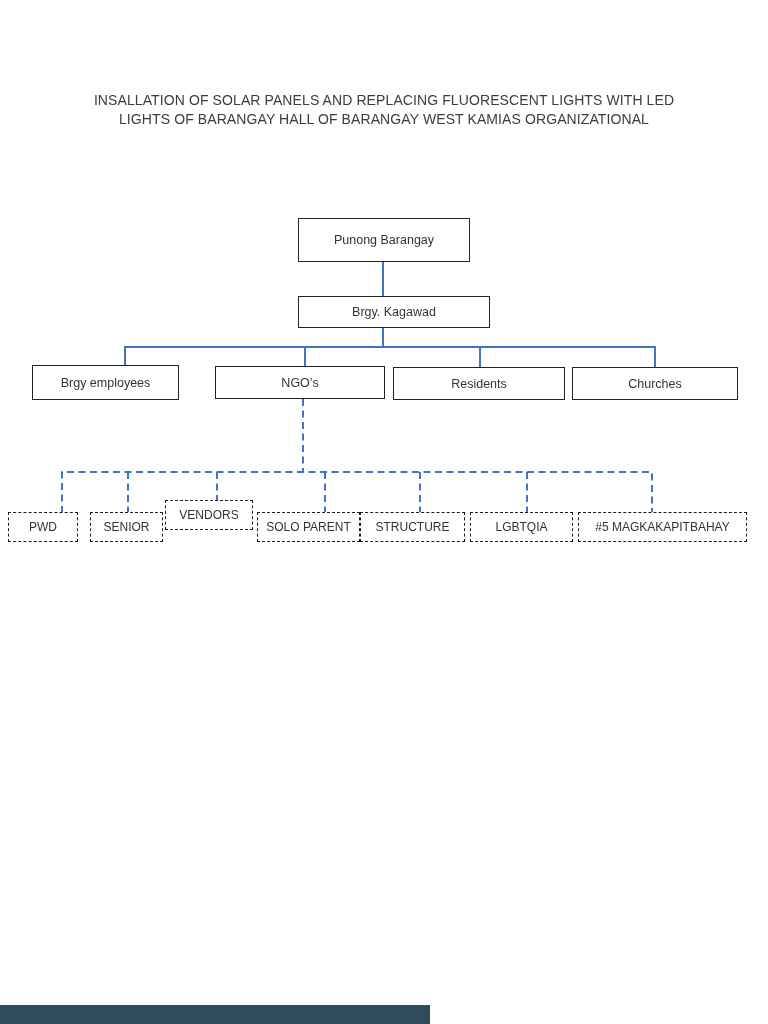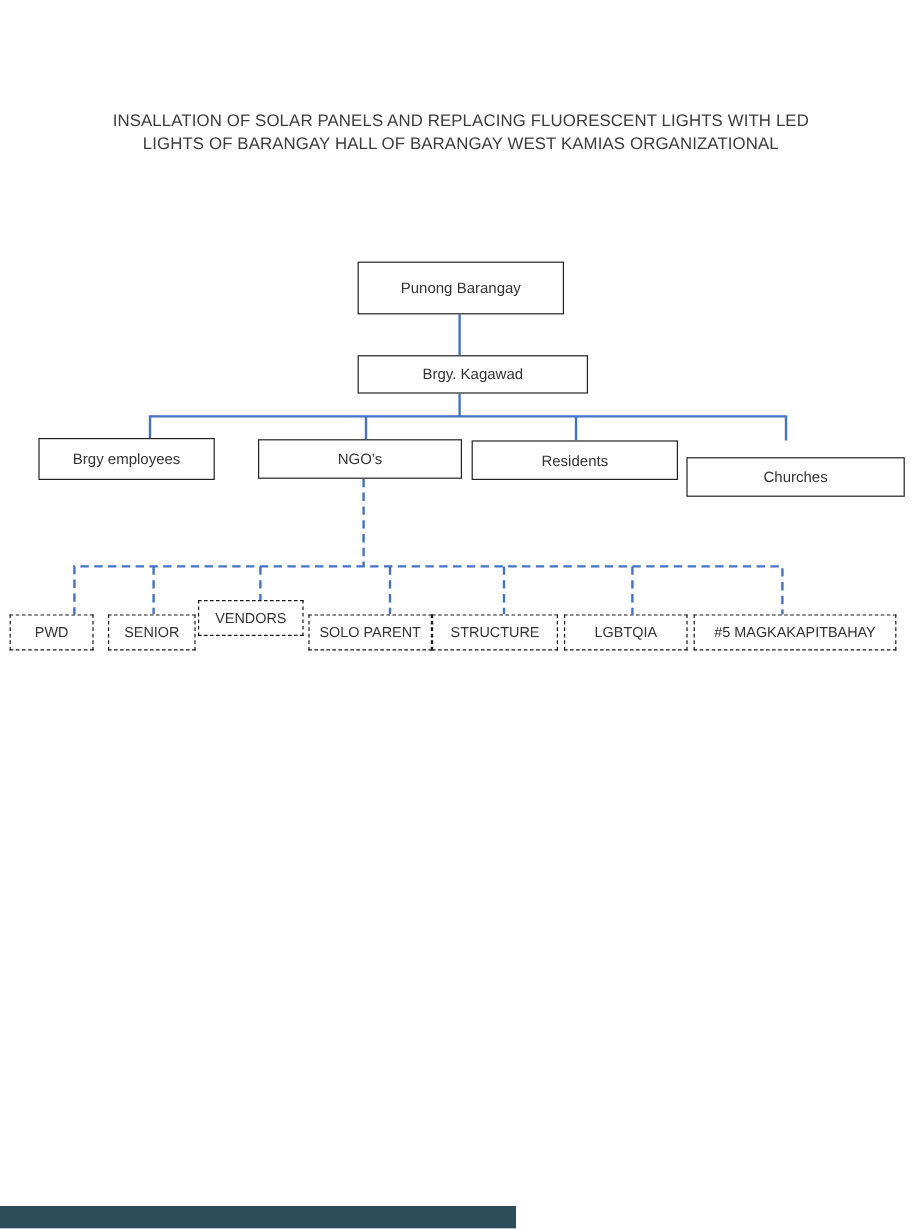--- a/index.html
+++ b/index.html
@@ -92,21 +92,21 @@
 
   <div class="box" style="left:32px; top:365px; width:147px; height:35px;">
     <span>Brgy employees</span>
   </div>
   <div class="box" style="left:215px; top:366px; width:170px; height:33px;">
     <span>NGO’s</span>
   </div>
   <div class="box" style="left:393px; top:367px; width:172px; height:33px;justify-content:center;">
     <span>Residents</span>
   </div>
-  <div class="box" style="left:572px; top:381px; width:182px; height:33px;">
+  <div class="box" style="left:572px; top:367px; width:166px; height:33px;">
     <span>Churches</span>
   </div>
 
   <div class="box dashed" style="left:8px; top:512px; width:70px; height:30px;">
     <span>PWD</span>
   </div>
   <div class="box dashed" style="left:90px; top:512px; width:73px; height:30px;">
     <span>SENIOR</span>
   </div>
   <div class="box dashed" style="left:165px; top:500px; width:88px; height:30px;">

